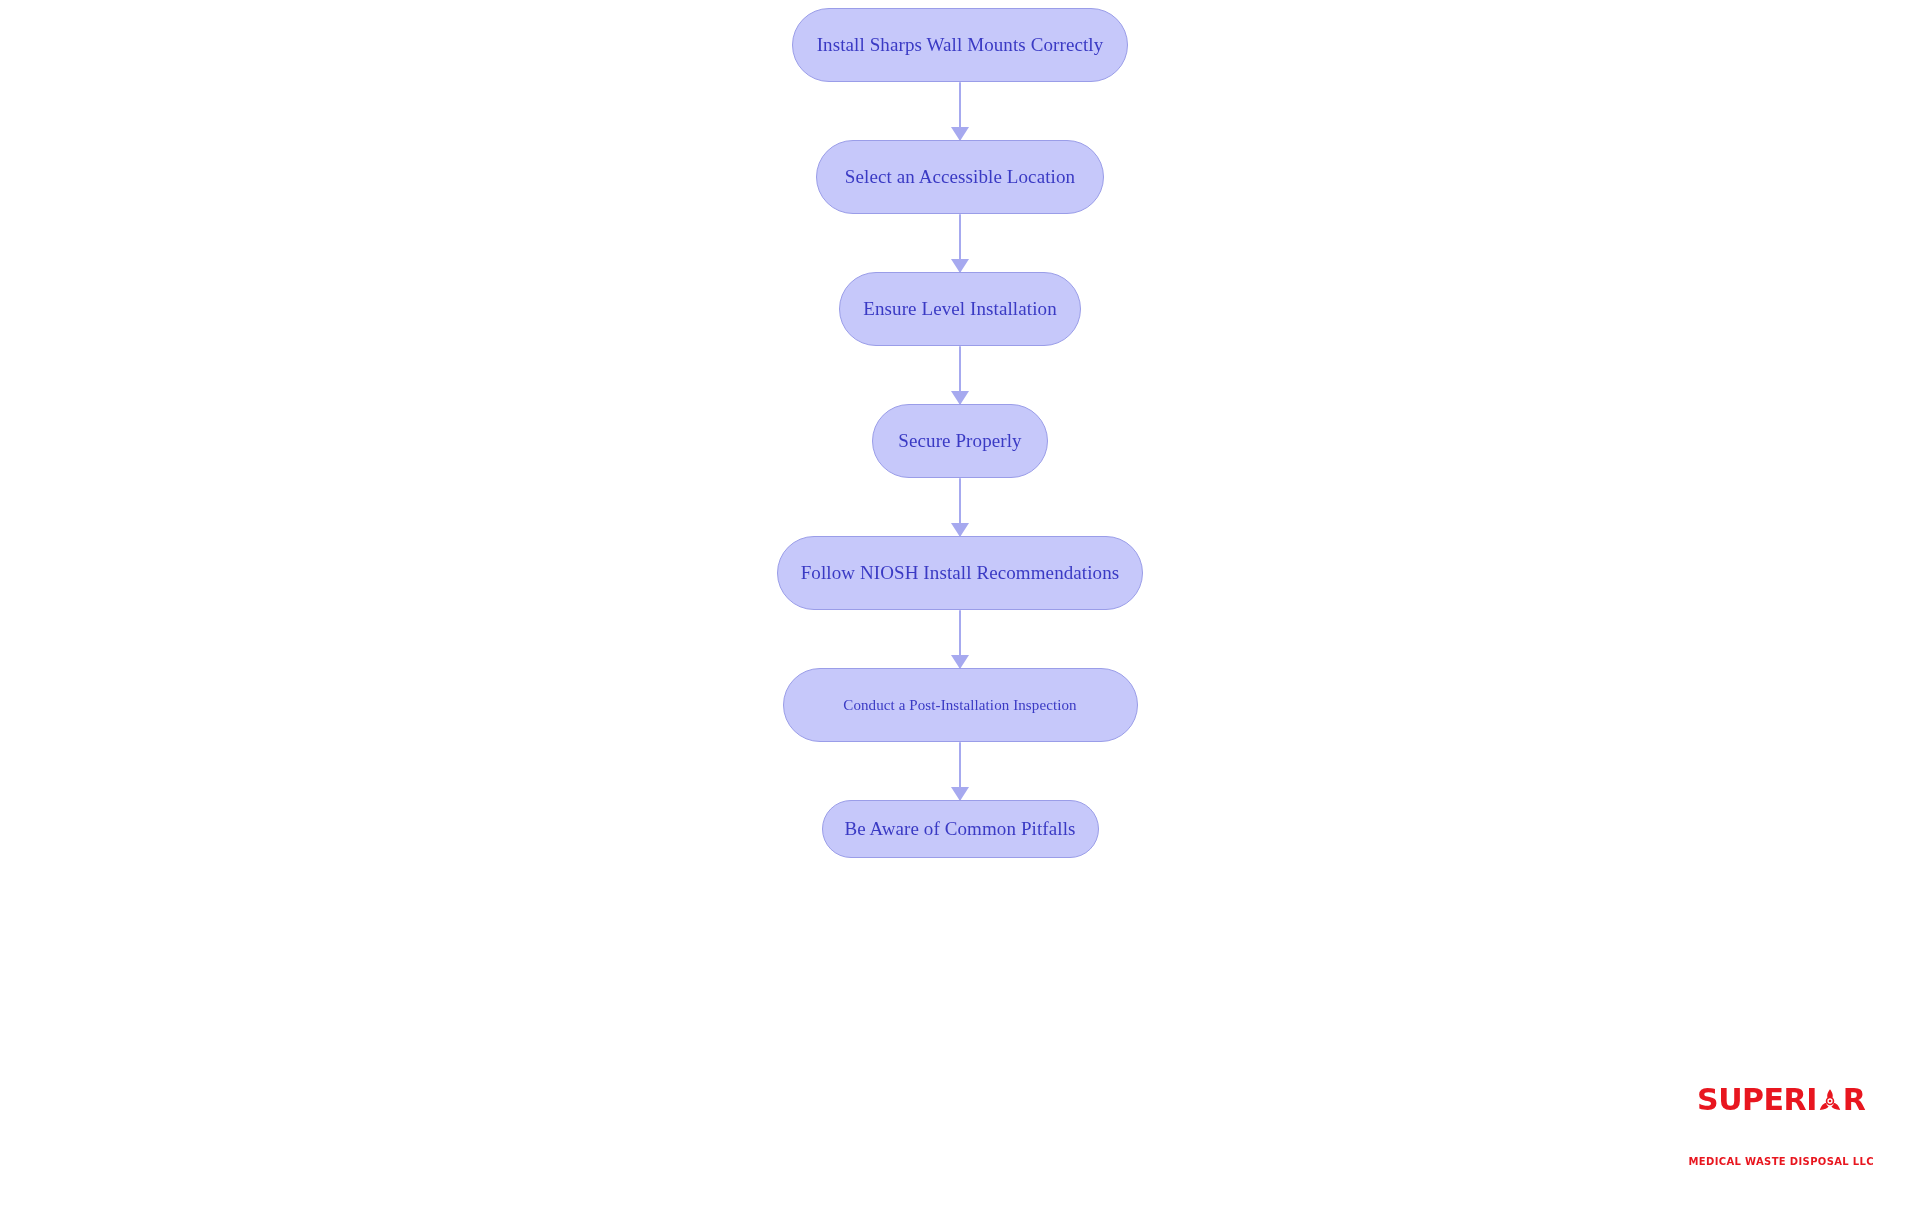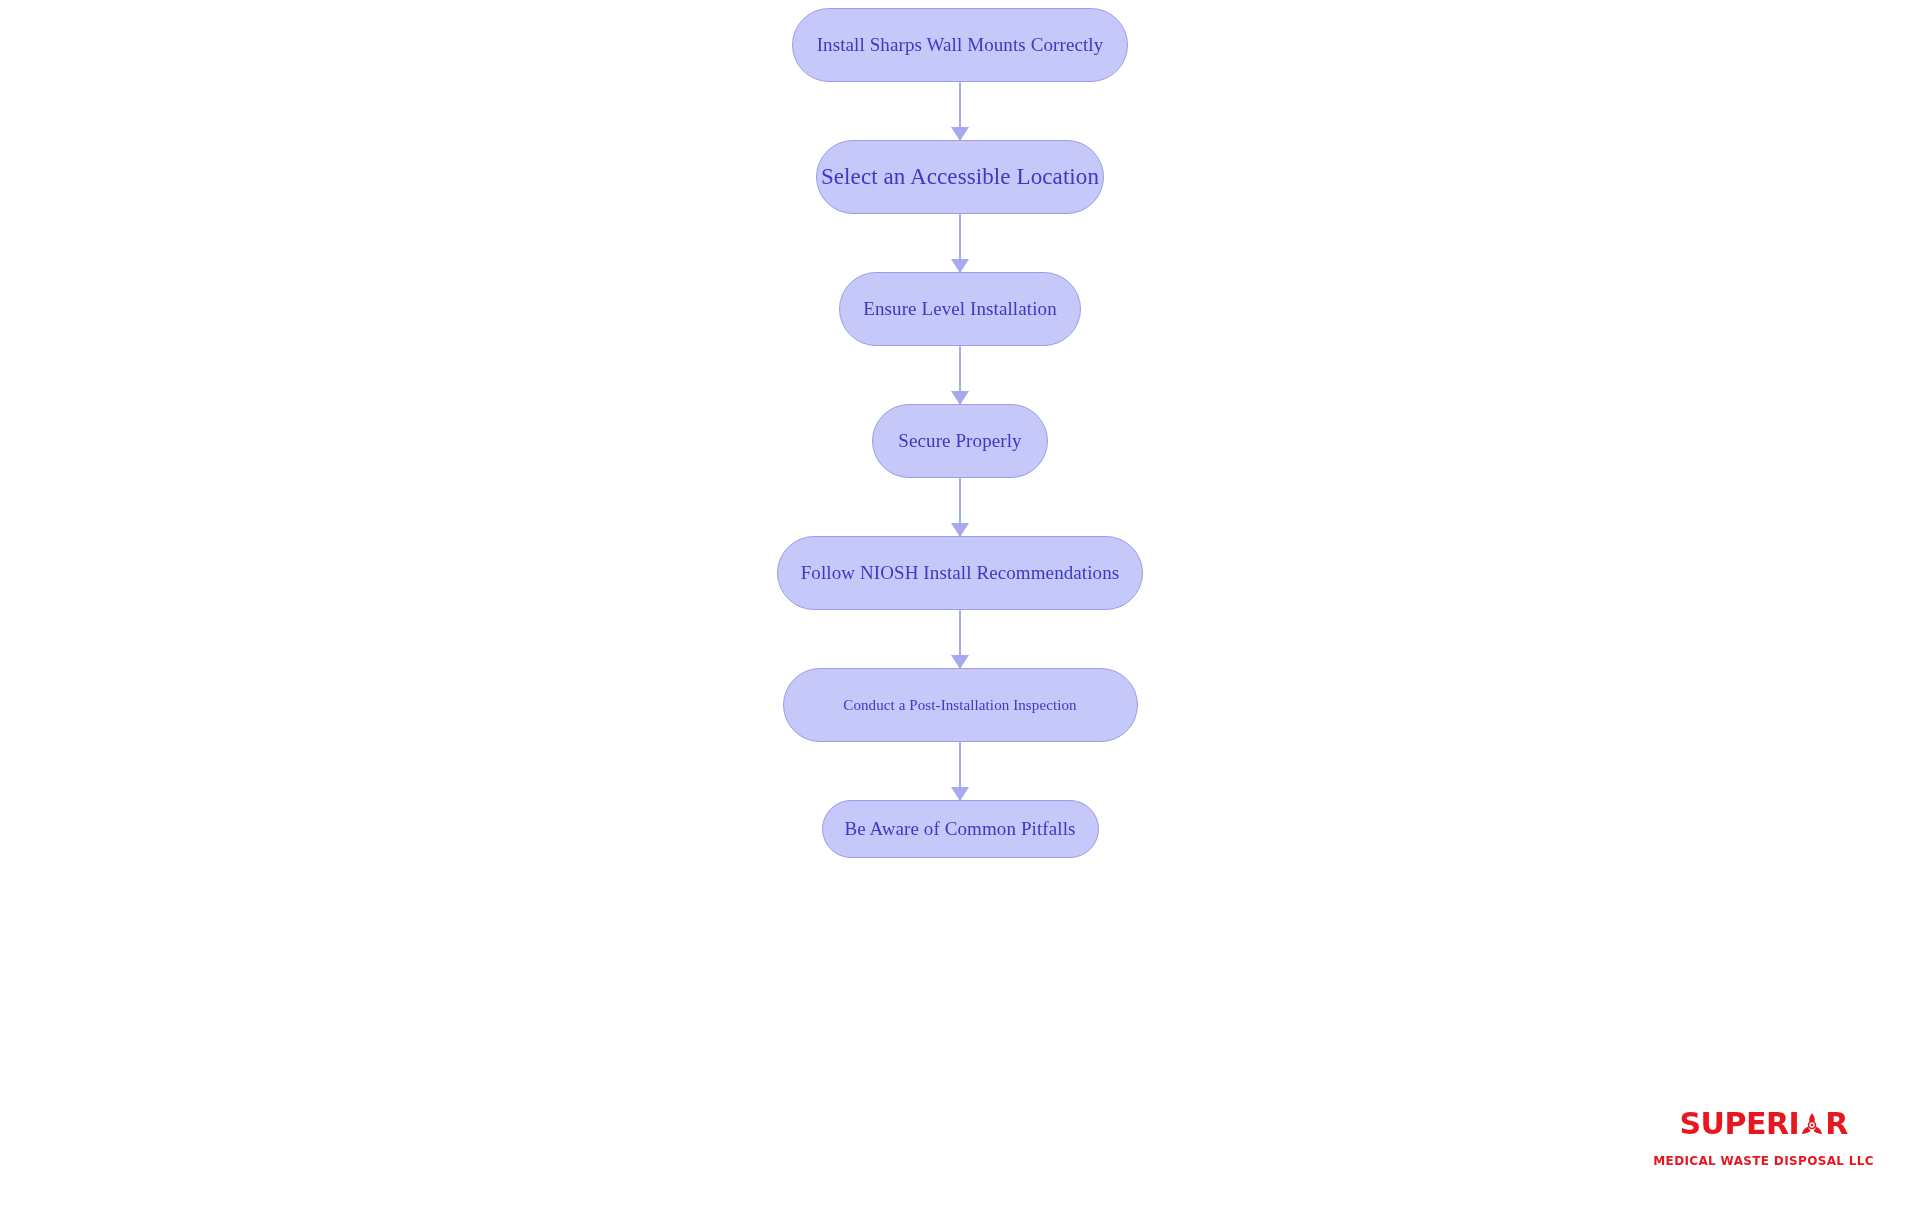--- a/index.html
+++ b/index.html
@@ -78,42 +78,43 @@
   
   #brand-logo {
     position: absolute;
     right: 46px;
     bottom: 48px;
     display: flex;
     flex-direction: column;
     align-items: center;
     line-height: 1;
     user-select: none;
+    gap: 36px;
   }
   #brand-logo .logo-wordmark {
     display: flex;
     align-items: center;
     font-family: "DejaVu Sans", sans-serif;
     font-weight: 700;
     font-size: 30px;
     letter-spacing: -0.5px;
     color: #e8161f;
   }
   #brand-logo .logo-biohazard {
     display: inline-block;
     width: 26px;
     height: 26px;
     margin: 0 0px;
     position: relative;
     top: 1px;
   }
   #brand-logo .logo-tagline {
-    margin-top: 16px;
+    margin-top: 6px;
     font-family: "DejaVu Sans", sans-serif;
-    font-size: 12px;
+    font-size: 10px;
     font-weight: 700;
     letter-spacing: 0.35px;
     color: #e8161f;
     white-space: nowrap;
   }
 </style>
 </head>
 <body>
 
 <div id="flowchart-canvas">
@@ -122,21 +123,21 @@
 
     <div class="node" style="width:336px;height:74px;font-size:19px;">
       <span>Install Sharps Wall Mounts Correctly</span>
     </div>
 
     <div class="connector" style="height:58px;">
       <div class="line"></div>
       <div class="arrowhead"></div>
     </div>
 
-    <div class="node" style="width:288px;height:74px;font-size:23px;">
+    <div class="node" style="width:288px;height:74px;font-size:19px;">
       <span>Select an Accessible Location</span>
     </div>
 
     <div class="connector" style="height:58px;">
       <div class="line"></div>
       <div class="arrowhead"></div>
     </div>
 
     <div class="node" style="width:242px;height:74px;font-size:19px;">
       <span>Ensure Level Installation</span>

